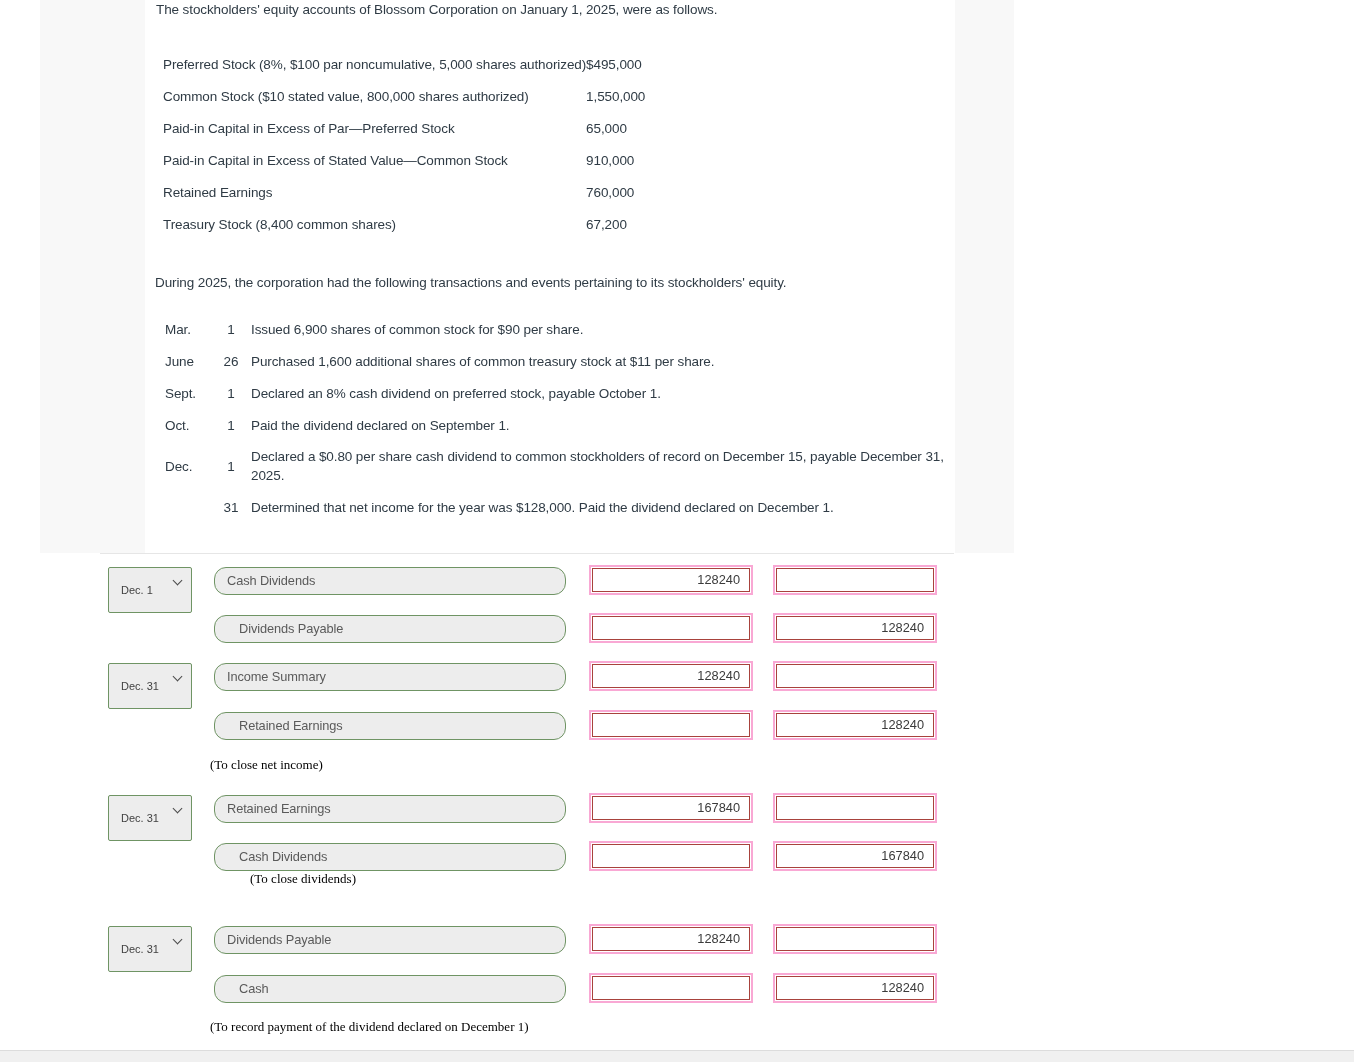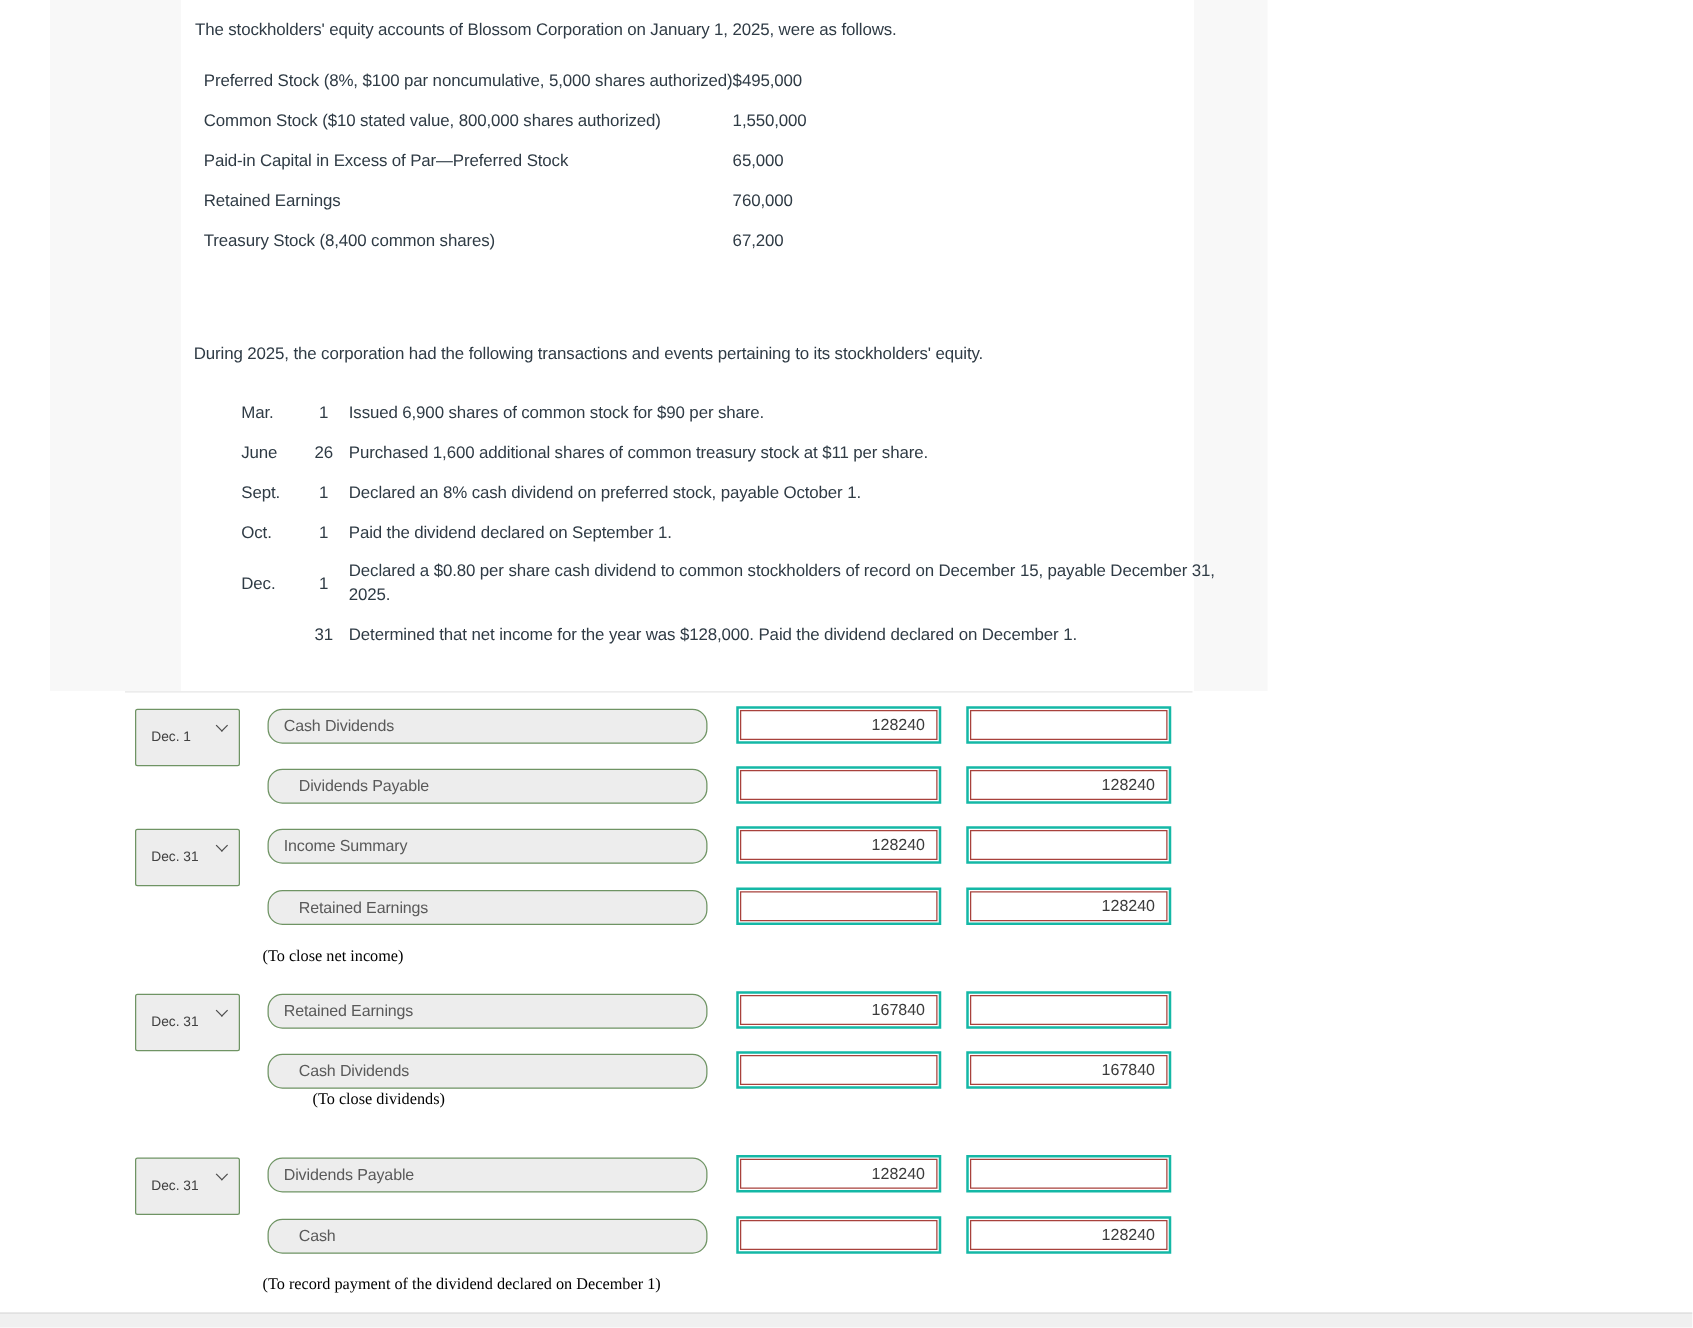--- a/index.html
+++ b/index.html
@@ -47,21 +47,21 @@
   }
 
   .intro-line {
     position: absolute;
     left: 11px;
     font-size: 13.5px;
     color: #2f3b45;
     letter-spacing: -0.1px;
     white-space: nowrap;
   }
-  #intro-1 { top: 16px; }
+  #intro-1 { top: 2px; }
   #intro-2 { top: 275px; left: 10px; }
 
   
   #equity-table {
     position: absolute;
     left: 18px;
     top: 48px;
     width: 540px;
     border-collapse: collapse;
   }
@@ -80,21 +80,20 @@
     padding-right: 2px;
   }
 
   
   #tx-table {
     position: absolute;
     left: 20px;
     top: 313px;
     width: 790px;
     border-collapse: collapse;
-    margin-left: 28px;
   }
   #tx-table td {
     font-size: 13.5px;
     color: #2f3b45;
     padding: 0;
     vertical-align: middle;
     letter-spacing: -0.1px;
   }
   #tx-table td.m  { width: 46px; height: 32px; }
   #tx-table td.d  { width: 40px; text-align: center; }
@@ -184,21 +183,21 @@
     overflow: hidden;
   }
   .cell-account.indent { padding-left: 24px; }
 
   .amt-box {
     position: absolute;
     top: 3px;
     width: 164px;
     height: 30px;
     box-sizing: border-box;
-    border: 2px solid #14b8a6;
+    border: 2px solid #f9a8d4;
     background: #ffffff;
     padding: 1px;
   }
   .amt-box .inner {
     width: 100%;
     height: 100%;
     box-sizing: border-box;
     border: 1px solid #a8423c;
     background: #ffffff;
     color: #3b3b3b;
@@ -251,20 +250,24 @@
           </tr>
           <tr>
             <td class="lbl">Common Stock ($10 stated value, 800,000 shares authorized)</td>
             <td class="amt">1,550,000</td>
           </tr>
           <tr>
             <td class="lbl">Paid-in Capital in Excess of Par—Preferred Stock</td>
             <td class="amt">65,000</td>
           </tr>
           <tr>
+            <td class="lbl">Paid-in Capital in Excess of Stated Value—Common Stock</td>
+            <td class="amt">910,000</td>
+          </tr>
+          <tr>
             <td class="lbl">Retained Earnings</td>
             <td class="amt">760,000</td>
           </tr>
           <tr>
             <td class="lbl">Treasury Stock (8,400 common shares)</td>
             <td class="amt">67,200</td>
           </tr>
         </tbody>
     </table>
 

